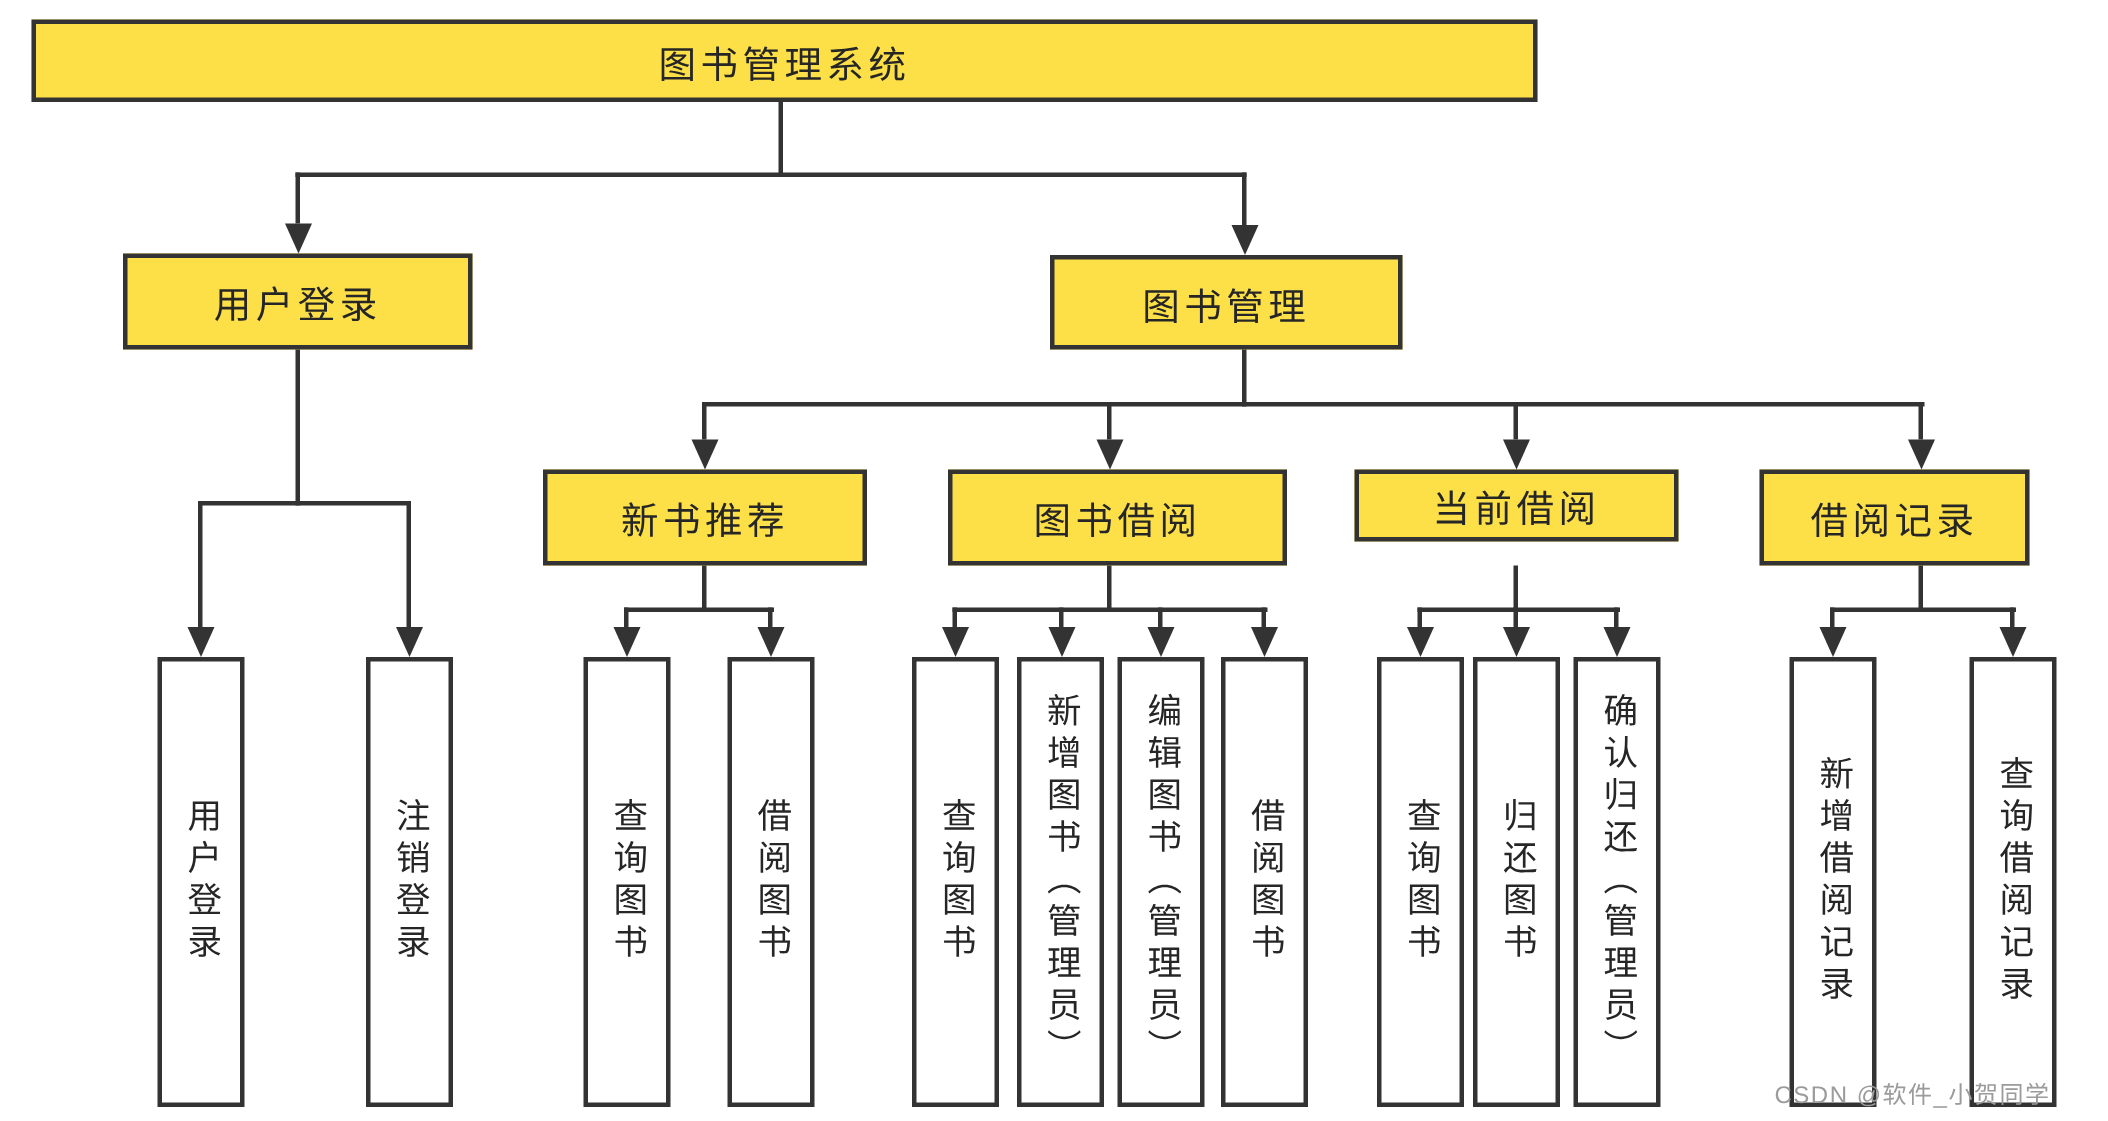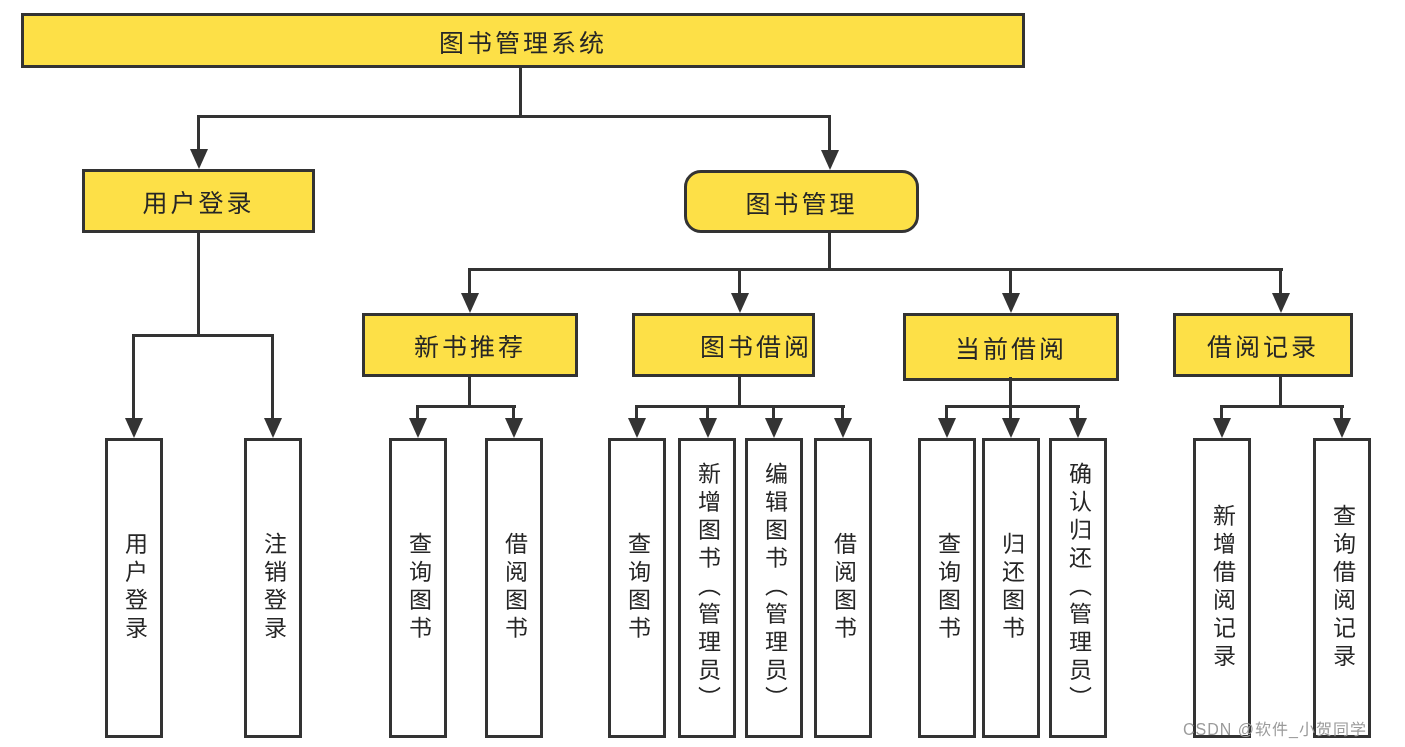--- a/index.html
+++ b/index.html
@@ -69,31 +69,31 @@
 
 <div class="canvas">
 
   <div class="box" style="left:21px;top:13px;width:1004px;height:55px;">
     <span>图书管理系统</span>
   </div>
 
   <div class="box" style="left:82px;top:169px;width:233px;height:64px;">
     <span>用户登录</span>
   </div>
-  <div class="box" style="left:684px;top:170px;width:235px;height:63px;border-radius:17px;">
+  <div class="box" style="left:700px;top:170px;width:235px;height:63px;">
     <span>图书管理</span>
   </div>
 
   <div class="box" style="left:362px;top:313px;width:216px;height:64px;">
     <span>新书推荐</span>
   </div>
-  <div class="box" style="left:632px;top:313px;width:183px;height:64px;justify-content:flex-end;">
+  <div class="box" style="left:632px;top:313px;width:226px;height:64px;">
     <span>图书借阅</span>
   </div>
-  <div class="box" style="left:903px;top:313px;width:216px;height:68px;">
+  <div class="box" style="left:903px;top:313px;width:216px;height:48px;">
     <span>当前借阅</span>
   </div>
   <div class="box" style="left:1173px;top:313px;width:180px;height:64px;">
     <span>借阅记录</span>
   </div>
 
   <div class="vbox" style="left:105px;">
     <span class="vlabel">用户登录</span>
   </div>
   <div class="vbox" style="left:244px;">

